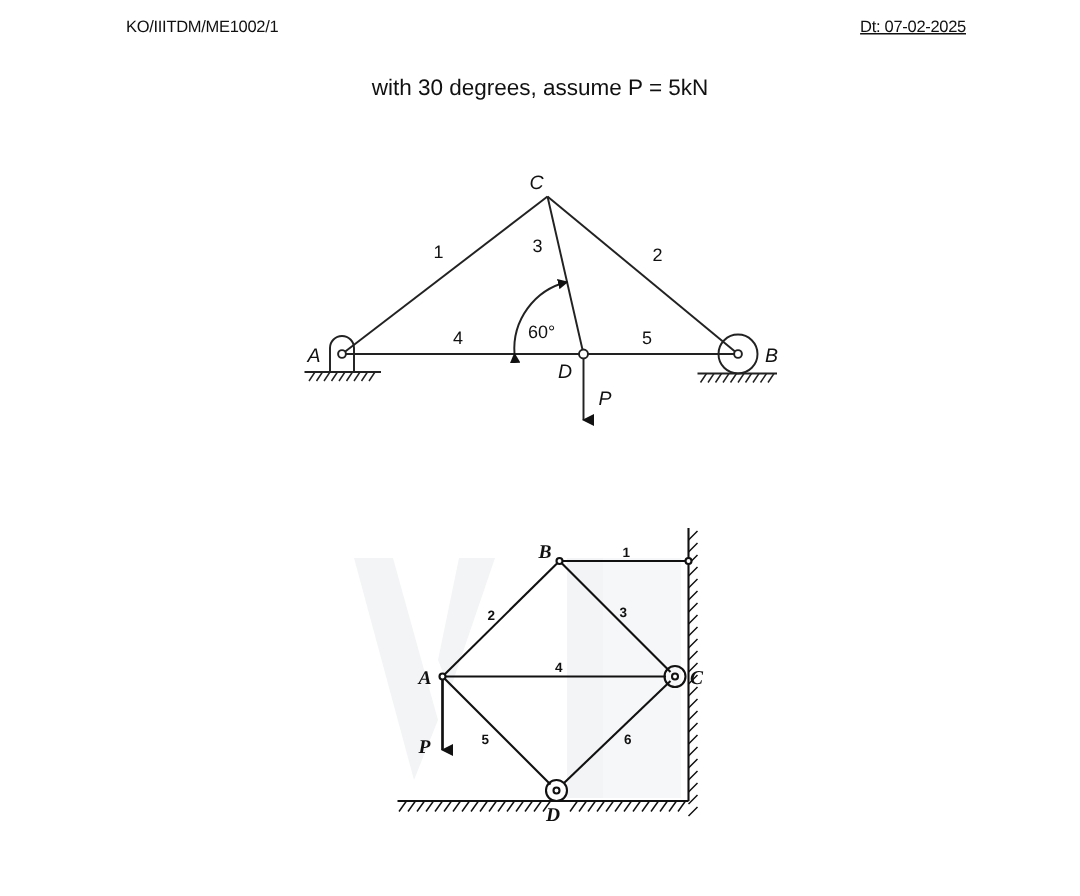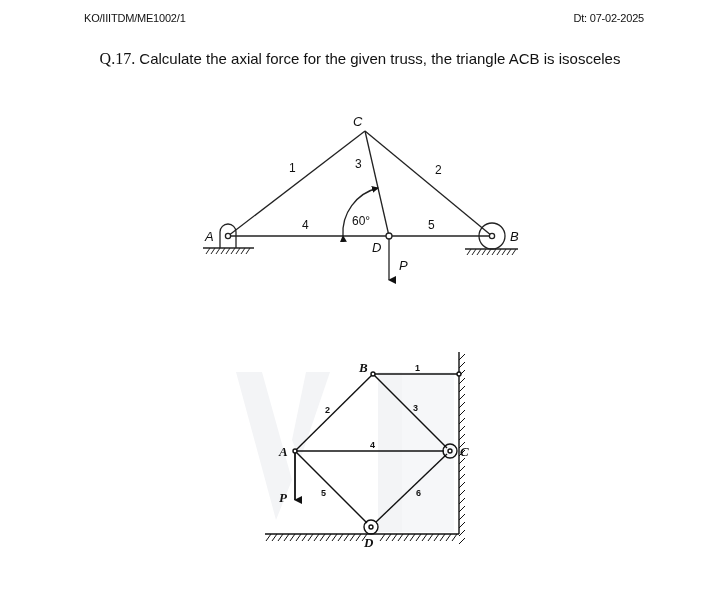--- a/index.html
+++ b/index.html
@@ -1,36 +1,36 @@
 <!DOCTYPE html>
 <html><head>
 <meta charset="utf-8">
 <style>
   html, body { margin:0; padding:0; background:#ffffff; }
   body { width:720px; height:597px; position:relative; overflow:hidden; font-family:"Liberation Sans", sans-serif; color:#111; }
   .hdr { position:absolute; top:12px; font-size:11px; letter-spacing:-0.2px; }
   .hdr-left { left:84px; }
-  .hdr-right { right:76px; }
+  .hdr-right { right:76px;text-decoration:underline; }
   .q17 { position:absolute; left:0; width:720px; top:48px; text-align:center; font-size:15px; line-height:21px; }
   .q17 .qnum { font-family:"Liberation Serif", serif; font-size:16px; }
   .q18 { position:absolute; left:0; width:720px; top:294px; text-align:center; font-family:"Liberation Serif", serif; font-size:16px; line-height:20px; }
   svg { position:absolute; left:0; top:0; }
   .lbl { font-family:"Liberation Sans", sans-serif; font-size:12px; fill:#111; }
   .lbl-it { font-family:"Liberation Sans", sans-serif; font-style:italic; font-size:13px; fill:#111; }
   .lbl-serif { font-family:"Liberation Serif", serif; font-style:italic; font-weight:bold; font-size:13px; fill:#111; }
   .num-small { font-family:"Liberation Sans", sans-serif; font-weight:bold; font-size:9px; fill:#111; }
 </style>
 </head>
 <body>
 
 <div class="hdr hdr-left">KO/IIITDM/ME1002/1</div>
 <div class="hdr hdr-right">Dt: 07-02-2025</div>
 
 <div class="q17">
-  <div><span class="qnum">Q.17.</span> <span>Calculate the axial force for the given truss, the triangle ACB is isosceles</span></div>
+  <div>with 30 degrees, assume P = 5kN</div>
 </div>
 
 <div class="q18">
 </div>
 
 <svg width="720" height="597" viewBox="0 0 720 597" xmlns="http://www.w3.org/2000/svg">
   <defs>
     <marker id="arrowhead" markerWidth="8" markerHeight="8" refX="4" refY="7" orient="auto" markerUnits="userSpaceOnUse">
       <path d="M0,0 L4,8 L8,0 z" fill="#111"></path>
     </marker>

